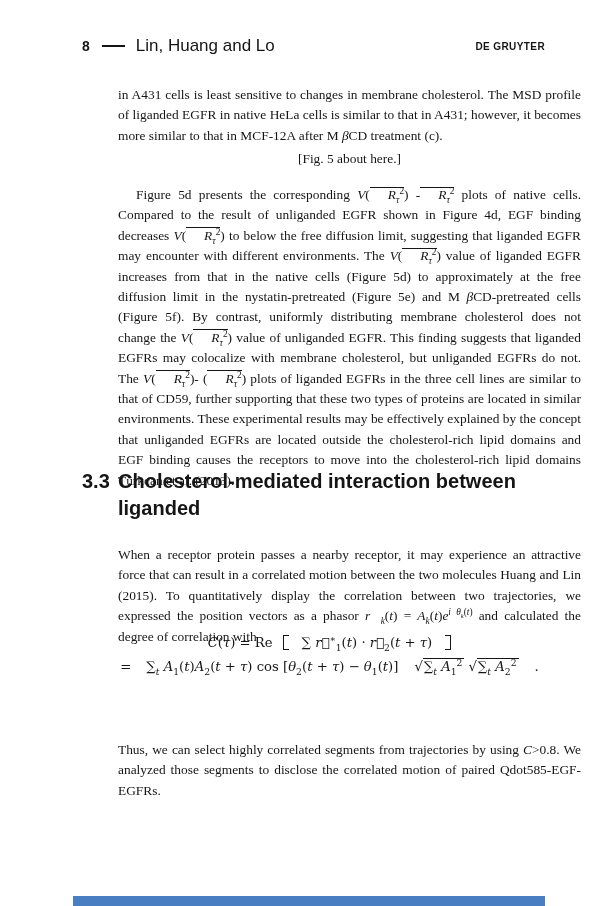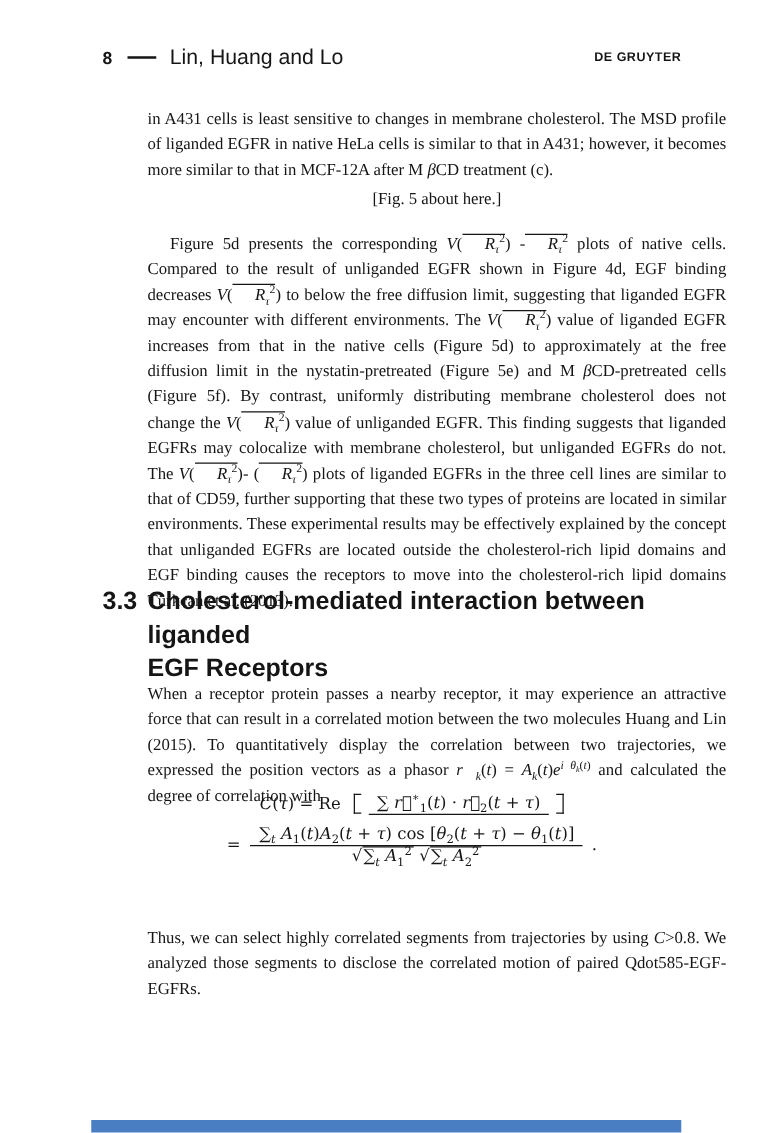--- a/index.html
+++ b/index.html
@@ -28,21 +28,21 @@
   .sec{position:absolute;left:82px;width:470px;font-family:"Liberation Sans",sans-serif;
        font-weight:bold;font-size:20px;line-height:27px;}
   .sec .num{position:absolute;left:0;top:0;}
   .sec .ttl{display:block;padding-left:36px;}
 
   
   .eq{position:absolute;left:98px;width:463px;font-size:13.2px;font-family:"DejaVu Serif",serif;}
   .eq-row{display:flex;justify-content:center;align-items:center;}
   .eq-row2{margin-top:7px;}
   .eq-lhs{margin-right:5px;white-space:nowrap;}
-  .frac{display:inline-flex;flex-direction:column;align-items:center;margin:0 3px;}
+  .frac{display:inline-flex;align-items:center;margin:0 3px;}
   .frac .num,.frac .den{padding:1px 7px;white-space:nowrap;}
   .fbar{align-self:stretch;border-top:1px solid #151515;height:0;}
   .bk{align-self:stretch;width:5px;}
   .bk-l{border-left:1.5px solid #151515;border-top:1.5px solid #151515;border-bottom:1.5px solid #151515;margin:1px 3px 1px 5px;}
   .bk-r{border-right:1.5px solid #151515;border-top:1.5px solid #151515;border-bottom:1.5px solid #151515;margin:1px 0 1px 3px;}
   .sq{white-space:nowrap;margin:0 2px;}
   .rad{border-top:1px solid currentColor;padding:0 2px 0 1px;}
   .eq-period{margin-left:4px;}
 
   
@@ -64,21 +64,21 @@
 
 <div class="blk fignote" style="top:151px;">[Fig. 5 about here.]</div>
 
 <div class="blk" style="top:185px;">
   <p class="body indent">Figure 5d presents the corresponding <i>V</i>(<span class="ov"><i>R</i><sub><i>τ</i></sub><sup>2</sup></span>) -<span class="ov"><i>R</i><sub><i>τ</i></sub><sup>2</sup></span> plots of native cells. Compared to the result of unliganded EGFR shown in Figure 4d, EGF binding decreases <i>V</i>(<span class="ov"><i>R</i><sub><i>τ</i></sub><sup>2</sup></span>) to below the free diffusion limit, suggesting that liganded EGFR may encounter with different environments. The <i>V</i>(<span class="ov"><i>R</i><sub><i>τ</i></sub><sup>2</sup></span>) value of liganded EGFR increases from that in the native cells (Figure 5d) to approximately at the free diffusion limit in the nystatin-pretreated (Figure 5e) and M <i>β</i>CD-pretreated cells (Figure 5f). By contrast, uniformly distributing membrane cholesterol does not change the <i>V</i>(<span class="ov"><i>R</i><sub><i>τ</i></sub><sup>2</sup></span>) value of unliganded EGFR. This finding suggests that liganded EGFRs may colocalize with membrane cholesterol, but unliganded EGFRs do not. The <i>V</i>(<span class="ov"><i>R</i><sub><i>τ</i></sub><sup>2</sup></span>)- (<span class="ov"><i>R</i><sub><i>τ</i></sub><sup>2</sup></span>) plots of liganded EGFRs in the three cell lines are similar to that of CD59, further supporting that these two types of proteins are located in similar environments. These experimental results may be effectively explained by the concept that unliganded EGFRs are located outside the cholesterol-rich lipid domains and EGF binding causes the receptors to move into the cholesterol-rich lipid domains Türkcan et al. (2013).</p>
 </div>
 
 <div class="sec" style="top:468px;">
   <span class="num">3.3</span>
   <span class="ttl"><span>Cholesterol-mediated interaction between liganded</span><br>
-  <span>EGF Receptors</span></span>
+  </span>
 </div>
 
 <div class="blk" style="top:545px;">
   <p class="body">When a receptor protein passes a nearby receptor, it may experience an attractive force that can result in a correlated motion between the two molecules Huang and Lin (2015). To quantitatively display the correlation between two trajectories, we expressed the position vectors as a phasor <i>r⃗</i><sub><i>k</i></sub>(<i>t</i>) = <i>A</i><sub><i>k</i></sub>(<i>t</i>)<i>e</i><sup><i>i</i> <i>θ</i><sub><i>k</i></sub>(<i>t</i>)</sup> and calculated the degree of correlation with</p>
 </div>
 
 <div class="eq" style="top:634px;">
   <div class="eq-row">
     <span class="eq-lhs"><i>C</i>(<i>τ</i>) = Re</span>
     <span class="bk bk-l"></span>

